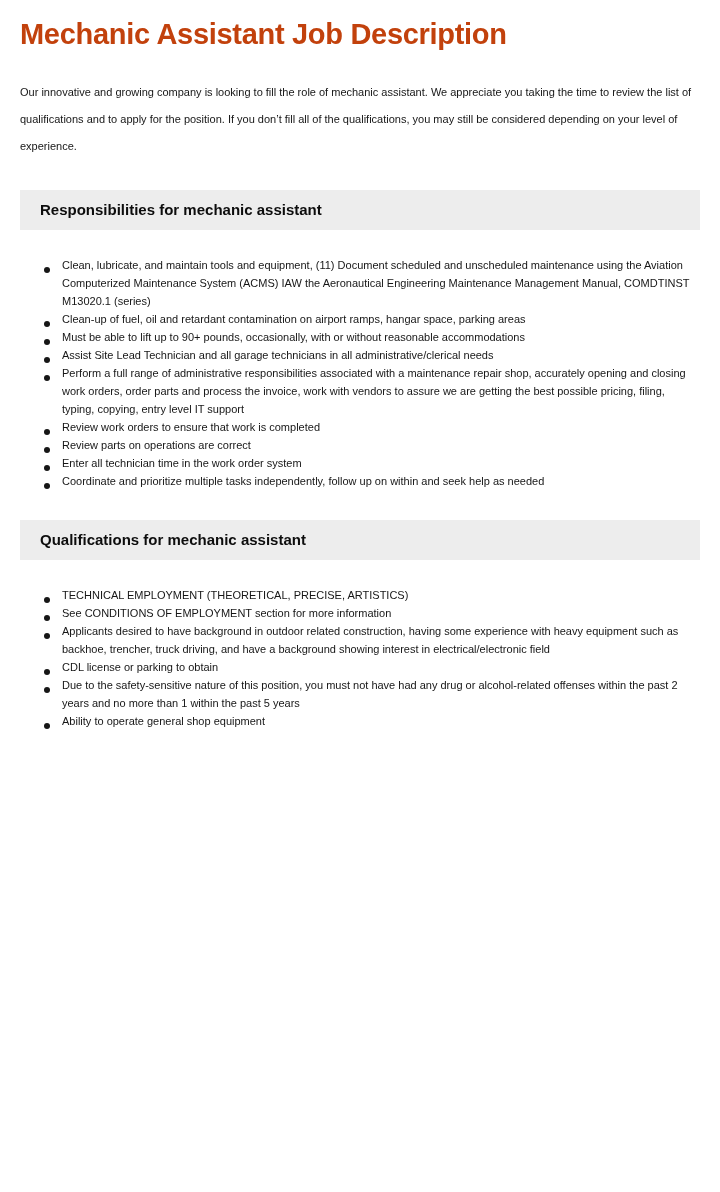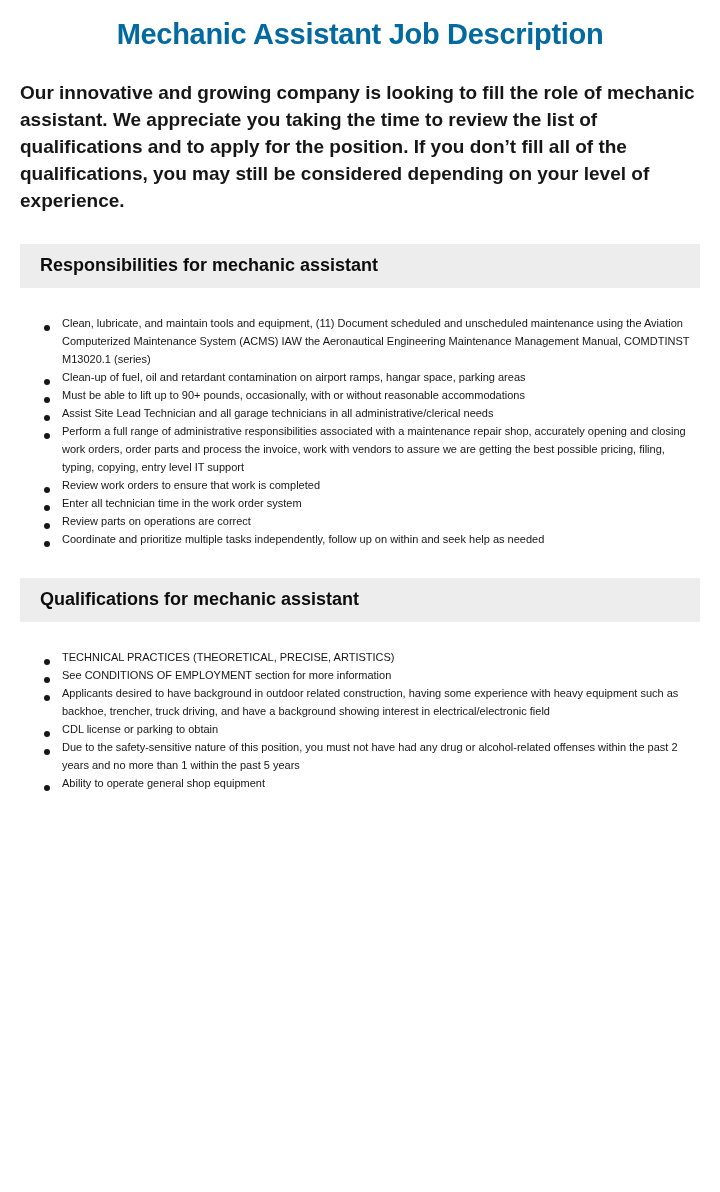--- a/index.html
+++ b/index.html
@@ -13,34 +13,33 @@
     color: #161616;
     font-family: "Liberation Sans", "DejaVu Sans", sans-serif;
     -webkit-font-smoothing: antialiased;
   }
   .page {
     padding: 6px 20px 30px 20px;
   }
   .doc-title {
     font-size: 29px;
     font-weight: 700;
-    text-align: center;
+    text-align: left;
     margin: 12px 0 28px 0;
     letter-spacing: -0.3px;
-    color: #0369a1;
+    color: #c2410c;
   }
   .intro {
-    font-size: 19px;
+    font-size: 11px;
     line-height: 27px;
     margin: 0 2px 30px 0;
-    font-weight: bold;
   }
   .section-header {
     background: #ededed;
-    font-size: 18px;
+    font-size: 15px;
     font-weight: 700;
     padding: 11px 32px 12px 20px;
     color: #0d0d0d;
   }
   ul.bullet-list {
     margin: 0;
     padding: 26px 0 30px 42px;
     list-style: none;
   }
   ul.bullet-list li {
@@ -71,30 +70,30 @@
 
   <div class="section">
     <div class="section-header">Responsibilities for mechanic assistant</div>
     <ul class="bullet-list">
       <li>Clean, lubricate, and maintain tools and equipment, (11) Document scheduled and unscheduled maintenance using the Aviation Computerized Maintenance System (ACMS) IAW the Aeronautical Engineering Maintenance Management Manual, COMDTINST M13020.1 (series)</li>
       <li>Clean-up of fuel, oil and retardant contamination on airport ramps, hangar space, parking areas</li>
       <li>Must be able to lift up to 90+ pounds, occasionally, with or without reasonable accommodations</li>
       <li>Assist Site Lead Technician and all garage technicians in all administrative/clerical needs</li>
       <li>Perform a full range of administrative responsibilities associated with a maintenance repair shop, accurately opening and closing work orders, order parts and process the invoice, work with vendors to assure we are getting the best possible pricing, filing, typing, copying, entry level IT support</li>
       <li>Review work orders to ensure that work is completed</li>
+      <li>Review parts on operations are correct</li>
       <li>Enter all technician time in the work order system</li>
-      <li>Review parts on operations are correct</li>
       <li>Coordinate and prioritize multiple tasks independently, follow up on within and seek help as needed</li>
     </ul>
   </div>
 
   <div class="section">
     <div class="section-header">Qualifications for mechanic assistant</div>
     <ul class="bullet-list">
-      <li>TECHNICAL PRACTICES (THEORETICAL, PRECISE, ARTISTICS)</li>
+      <li>TECHNICAL EMPLOYMENT (THEORETICAL, PRECISE, ARTISTICS)</li>
       <li>See CONDITIONS OF EMPLOYMENT section for more information</li>
       <li>Applicants desired to have background in outdoor related construction, having some experience with heavy equipment such as backhoe, trencher, truck driving, and have a background showing interest in electrical/electronic field</li>
       <li>CDL license or parking to obtain</li>
       <li>Due to the safety-sensitive nature of this position, you must not have had any drug or alcohol-related offenses within the past 2 years and no more than 1 within the past 5 years</li>
       <li>Ability to operate general shop equipment</li>
     </ul>
   </div>
 
 </div>
 

